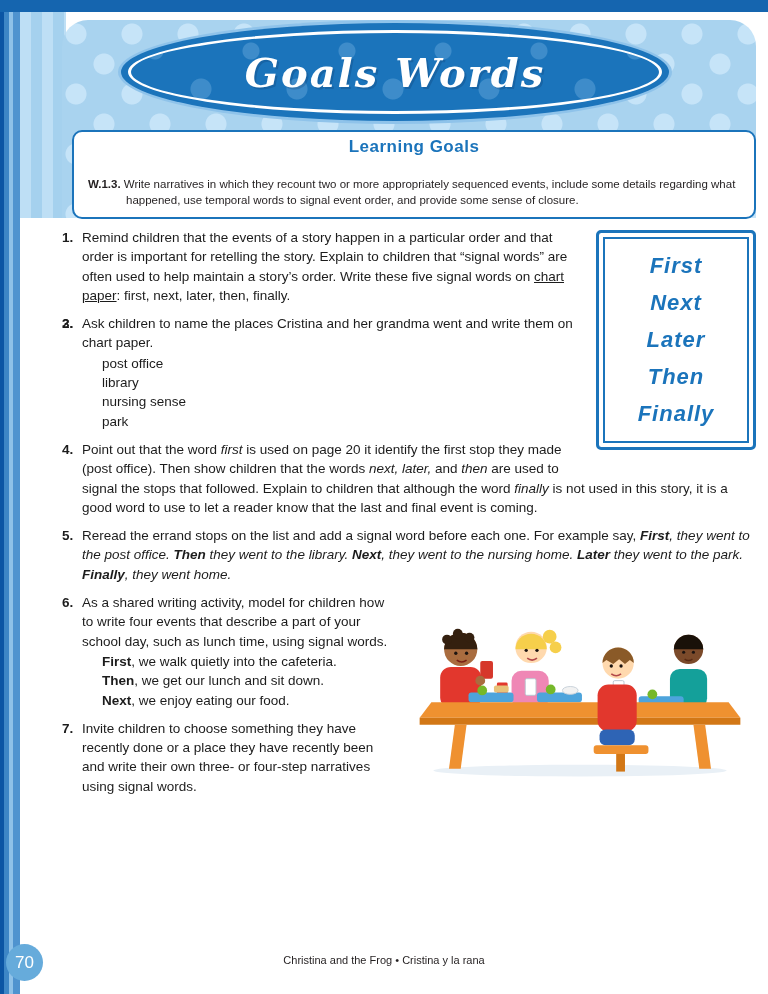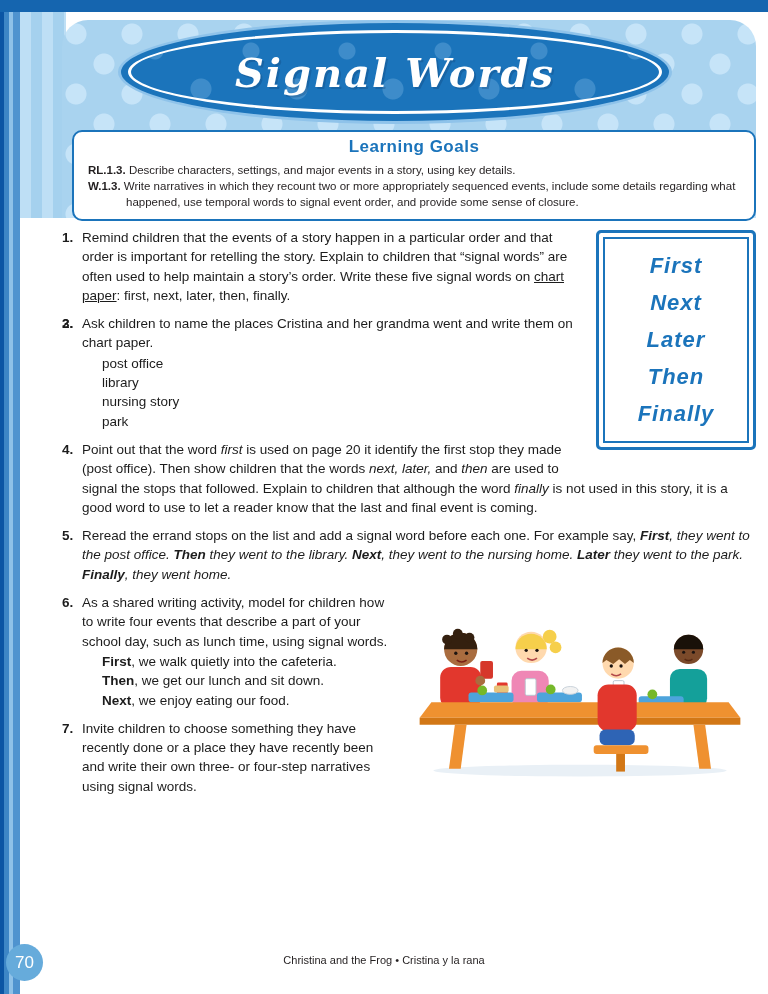--- a/index.html
+++ b/index.html
@@ -57,21 +57,21 @@
     text-shadow: 2px 2px 0 rgba(10,50,100,0.25);
   }
 
   .goals-box {
     position: absolute; left: 72px; top: 130px; width: 684px;
     background: #ffffff; border: 2px solid #1b74bb; border-radius: 10px;
     padding: 5px 14px 9px 14px;
   }
   .goals-title {
     text-align: center; color: #1b74bb; font-weight: bold;
-    font-size: 17px; letter-spacing: 0.5px; margin-bottom: 5px;
+    font-size: 17px; letter-spacing: 0.5px; margin-bottom: 19px;
   }
   .goal-line {
     font-size: 11.5px; line-height: 1.4; color: #231f20;
     padding-left: 38px; text-indent: -38px;
   }
 
   .content {
     position: absolute; left: 62px; top: 228px; width: 694px;
     font-size: 13.5px; line-height: 1.43; color: #1c1c1c;
   }
@@ -116,26 +116,25 @@
 <body>
 
 <div class="page">
 
   <div class="top-bar"></div>
   <div class="left-strip"></div>
   <div class="stripe-band"></div>
   <div class="dot-panel"></div>
 
   <div class="banner">
-    <div class="banner-title">Signal Words</div>
+    <div class="banner-title">Goals Words</div>
   </div>
 
   <div class="goals-box">
     <div class="goals-title">Learning Goals</div>
-    <div class="goal-line"><b>RL.1.3.</b> Describe characters, settings, and major events in a story, using key details.</div>
     <div class="goal-line"><b>W.1.3.</b> Write narratives in which they recount two or more appropriately sequenced events, include some details regarding what happened, use temporal words to signal event order, and provide some sense of closure.</div>
   </div>
 
   <div class="content">
 
     <div class="signal-box">
       <div class="signal-word">First</div>
       <div class="signal-word">Next</div>
       <div class="signal-word">Later</div>
       <div class="signal-word">Then</div>
@@ -150,21 +149,21 @@
     <div class="step">
       <span class="step-num">2.</span>
     </div>
 
     <div class="step">
       <span class="step-num">3.</span>
       <span>Ask children to name the places Cristina and her grandma went and write them on chart paper.</span>
       <div class="sub-list">
         <div>post office</div>
         <div>library</div>
-        <div>nursing story</div>
+        <div>nursing sense</div>
         <div>park</div>
       </div>
     </div>
 
     <div class="step">
       <span class="step-num">4.</span>
       <span>Point out that the word <i>first</i> is used on page 20 it identify the first stop they made (post office). Then show children that the words <i>next, later,</i> and <i>then</i> are used to signal the stops that followed. Explain to children that although the word <i>finally</i> is not used in this story, it is a good word to use to let a reader know that the last and final event is coming.</span>
     </div>
 
     <div class="step">

